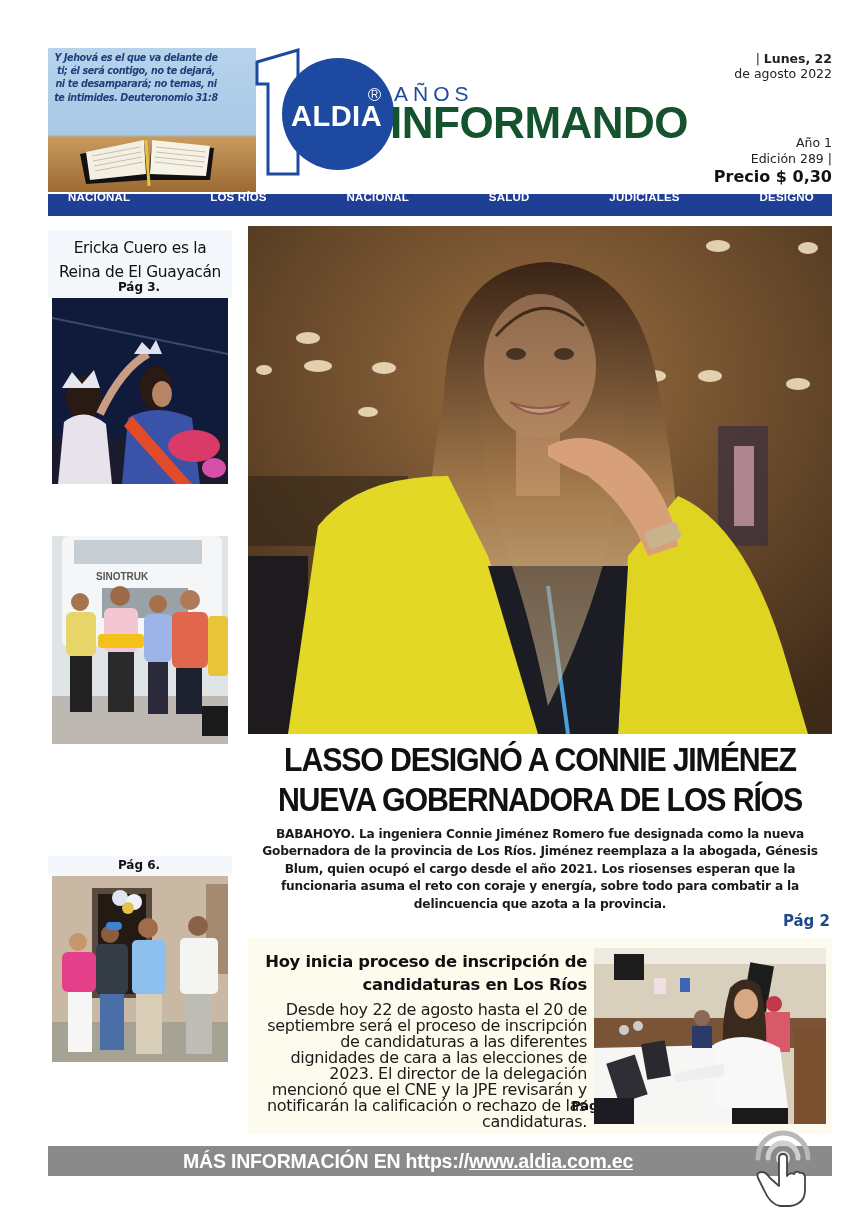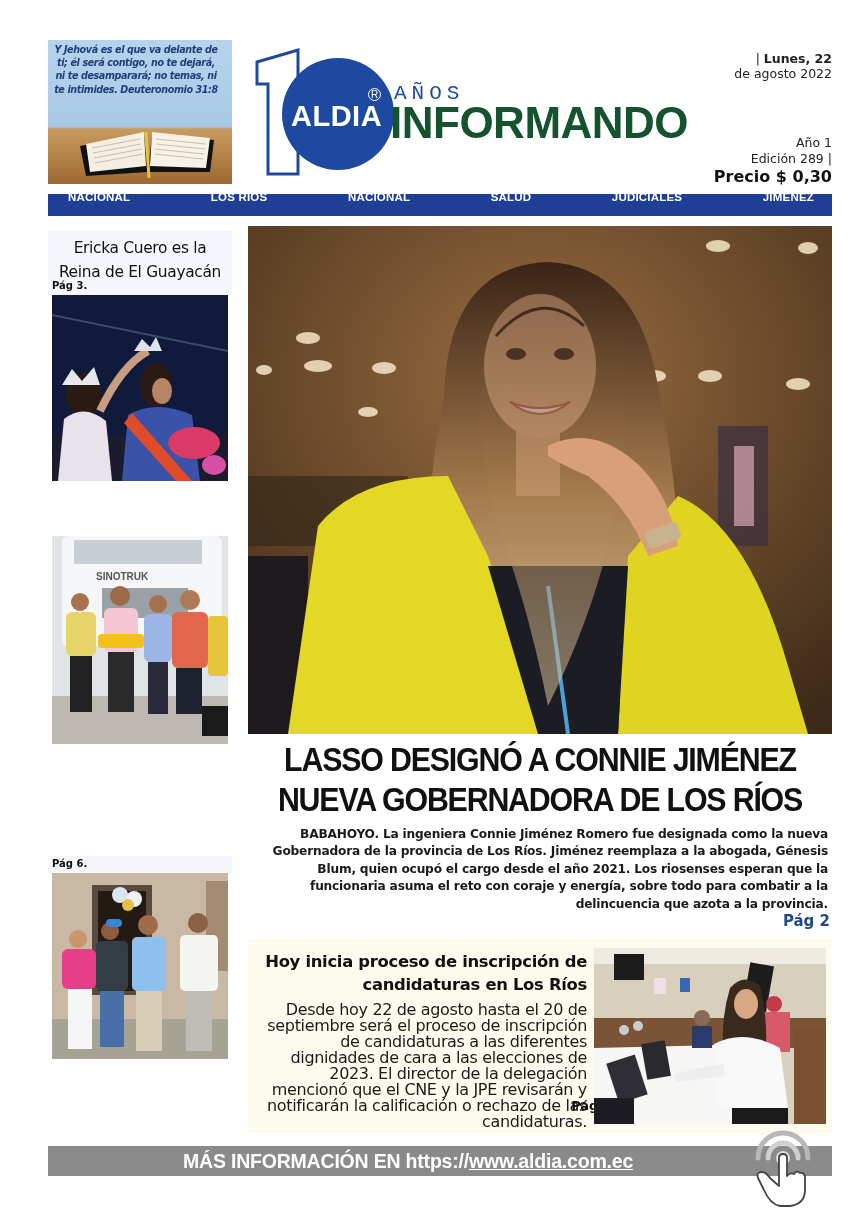--- a/index.html
+++ b/index.html
@@ -1,21 +1,21 @@
 <!DOCTYPE html>
 <html><head>
 <meta charset="utf-8">
 <style>
   * { box-sizing: border-box; margin: 0; padding: 0; }
   html, body { width: 860px; height: 1224px; background: #ffffff; overflow: hidden; }
   body { position: relative; font-family: "DejaVu Sans", sans-serif; color: #111; }
 
   
   .verse-box {
-    position: absolute; left: 48px; top: 40px; width: 184px; height: 144px;
+    position: absolute; left: 48px; top: 48px; width: 208px; height: 144px;
     background: linear-gradient(#b7d3ec 0%, #a9c9e6 60%, #c89a5e 62%, #9c6a33 100%);
     overflow: hidden;
   }
   .verse-text {
     position: absolute; left: 4px; top: 3px; width: 168px;
     font-family: "DejaVu Sans", sans-serif; font-style: italic; font-weight: bold;
     font-size: 9.6px; line-height: 13.2px; color: #1e3f7a; text-align: center;
     letter-spacing: -0.4px;
   }
   .bible {
@@ -34,21 +34,21 @@
     font-family: "Liberation Sans", sans-serif; font-weight: bold; font-size: 29px;
     color: #fff; letter-spacing: 0.5px;
   }
   .logo-reg {
     position: absolute; left: 120px; top: 46px; font-size: 10px; color: #fff;
     border: 1px solid #fff; border-radius: 50%; width: 13px; height: 13px;
     text-align: center; line-height: 12px; font-family: "Liberation Sans", sans-serif;
   }
   .logo-anos {
     position: absolute; left: 146px; top: 40px;
-    font-family: Liberation Mono, monospace; font-size: 21px; letter-spacing: 5px;
+    font-family: Liberation Sans, sans-serif; font-size: 21px; letter-spacing: 5px;
     color: #1d4aa0;
   }
   .logo-informando {
     position: absolute; left: 142px; top: 56px;
     font-family: "Liberation Sans", sans-serif; font-weight: bold; font-size: 44px;
     color: #14532d; letter-spacing: -0.5px;
   }
   .date-block {
     position: absolute; right: 28px; top: 51px; text-align: right;
     font-family: "DejaVu Sans", sans-serif; font-size: 12.5px; line-height: 15px; color: #222;
@@ -75,40 +75,40 @@
   .side-card { position: absolute; left: 48px; width: 184px; }
   .side-head {
     background: #f4f7fb; padding: 6px 4px 4px 4px; text-align: center;
   }
   .side-head.cream { background: #fdfbf1; }
   .side-title {
     font-family: "DejaVu Sans", sans-serif; font-weight: normal; font-size: 15.4px;
     line-height: 24px; color: #111; letter-spacing: -0.3px;
   }
   .side-page {
-    text-align: left; font-family: "DejaVu Sans", sans-serif; font-weight: bold;
-    font-size: 10px; color: #111; padding-right: 2px; margin-top: -4px;
+    text-align: center; font-family: "DejaVu Sans", sans-serif; font-weight: bold;
+    font-size: 12px; color: #111; padding-right: 2px; margin-top: -4px;
   }
   .side-photo { margin: 0 4px; display: block; overflow: hidden; position: relative; }
 
   
   .main-photo {
     position: absolute; left: 248px; top: 226px; width: 584px; height: 508px;
     overflow: hidden; background: #6a4a2a;
   }
 
   
   .headline {
     position: absolute; left: 248px; top: 740px; width: 584px; text-align: center;
     font-family: "Liberation Sans", sans-serif; font-weight: bold; font-size: 33px;
     line-height: 40px; color: #111; letter-spacing: -1.3px; transform: scaleX(0.92);
     transform-origin: center top;
   }
   .lead {
-    position: absolute; left: 252px; top: 826px; width: 576px; text-align: right;
+    position: absolute; left: 252px; top: 826px; width: 576px; text-align: center;
     font-family: "DejaVu Sans", sans-serif; font-weight: bold; font-size: 12.2px;
     line-height: 17.4px; color: #1a1a1a; letter-spacing: -0.2px;
   }
   .lead-page {
     position: absolute; right: 30px; top: 912px;
     font-family: "DejaVu Sans", sans-serif; font-weight: bold; font-size: 15px; color: #1e4a8c;
   }
 
   
   .second-box {
@@ -192,21 +192,21 @@
   <div>Edición 289 |</div>
   <div class="price">Precio $ 0,30</div>
 </div>
 
 <nav class="navbar">
   <span class="nav-item">NACIONAL</span>
   <span class="nav-item">LOS RÍOS</span>
   <span class="nav-item">NACIONAL</span>
   <span class="nav-item">SALUD</span>
   <span class="nav-item">JUDICIALES</span>
-  <span class="nav-item">JIMÉNEZ</span>
+  <span class="nav-item">DESIGNÓ</span>
 </nav>
 
 <div class="side-card" style="top:230px;">
   <div class="side-head">
     <div class="side-title" style="padding:0 6px;">Ericka Cuero es la Reina de El Guayacán</div>
     <div class="side-page">Pág 3.</div>
   </div>
   <div class="side-photo" style="height:186px; background:#0f1a3c;">
     <svg width="176" height="186" viewBox="0 0 176 186">
       <rect width="176" height="186" fill="#101a3a"></rect>

